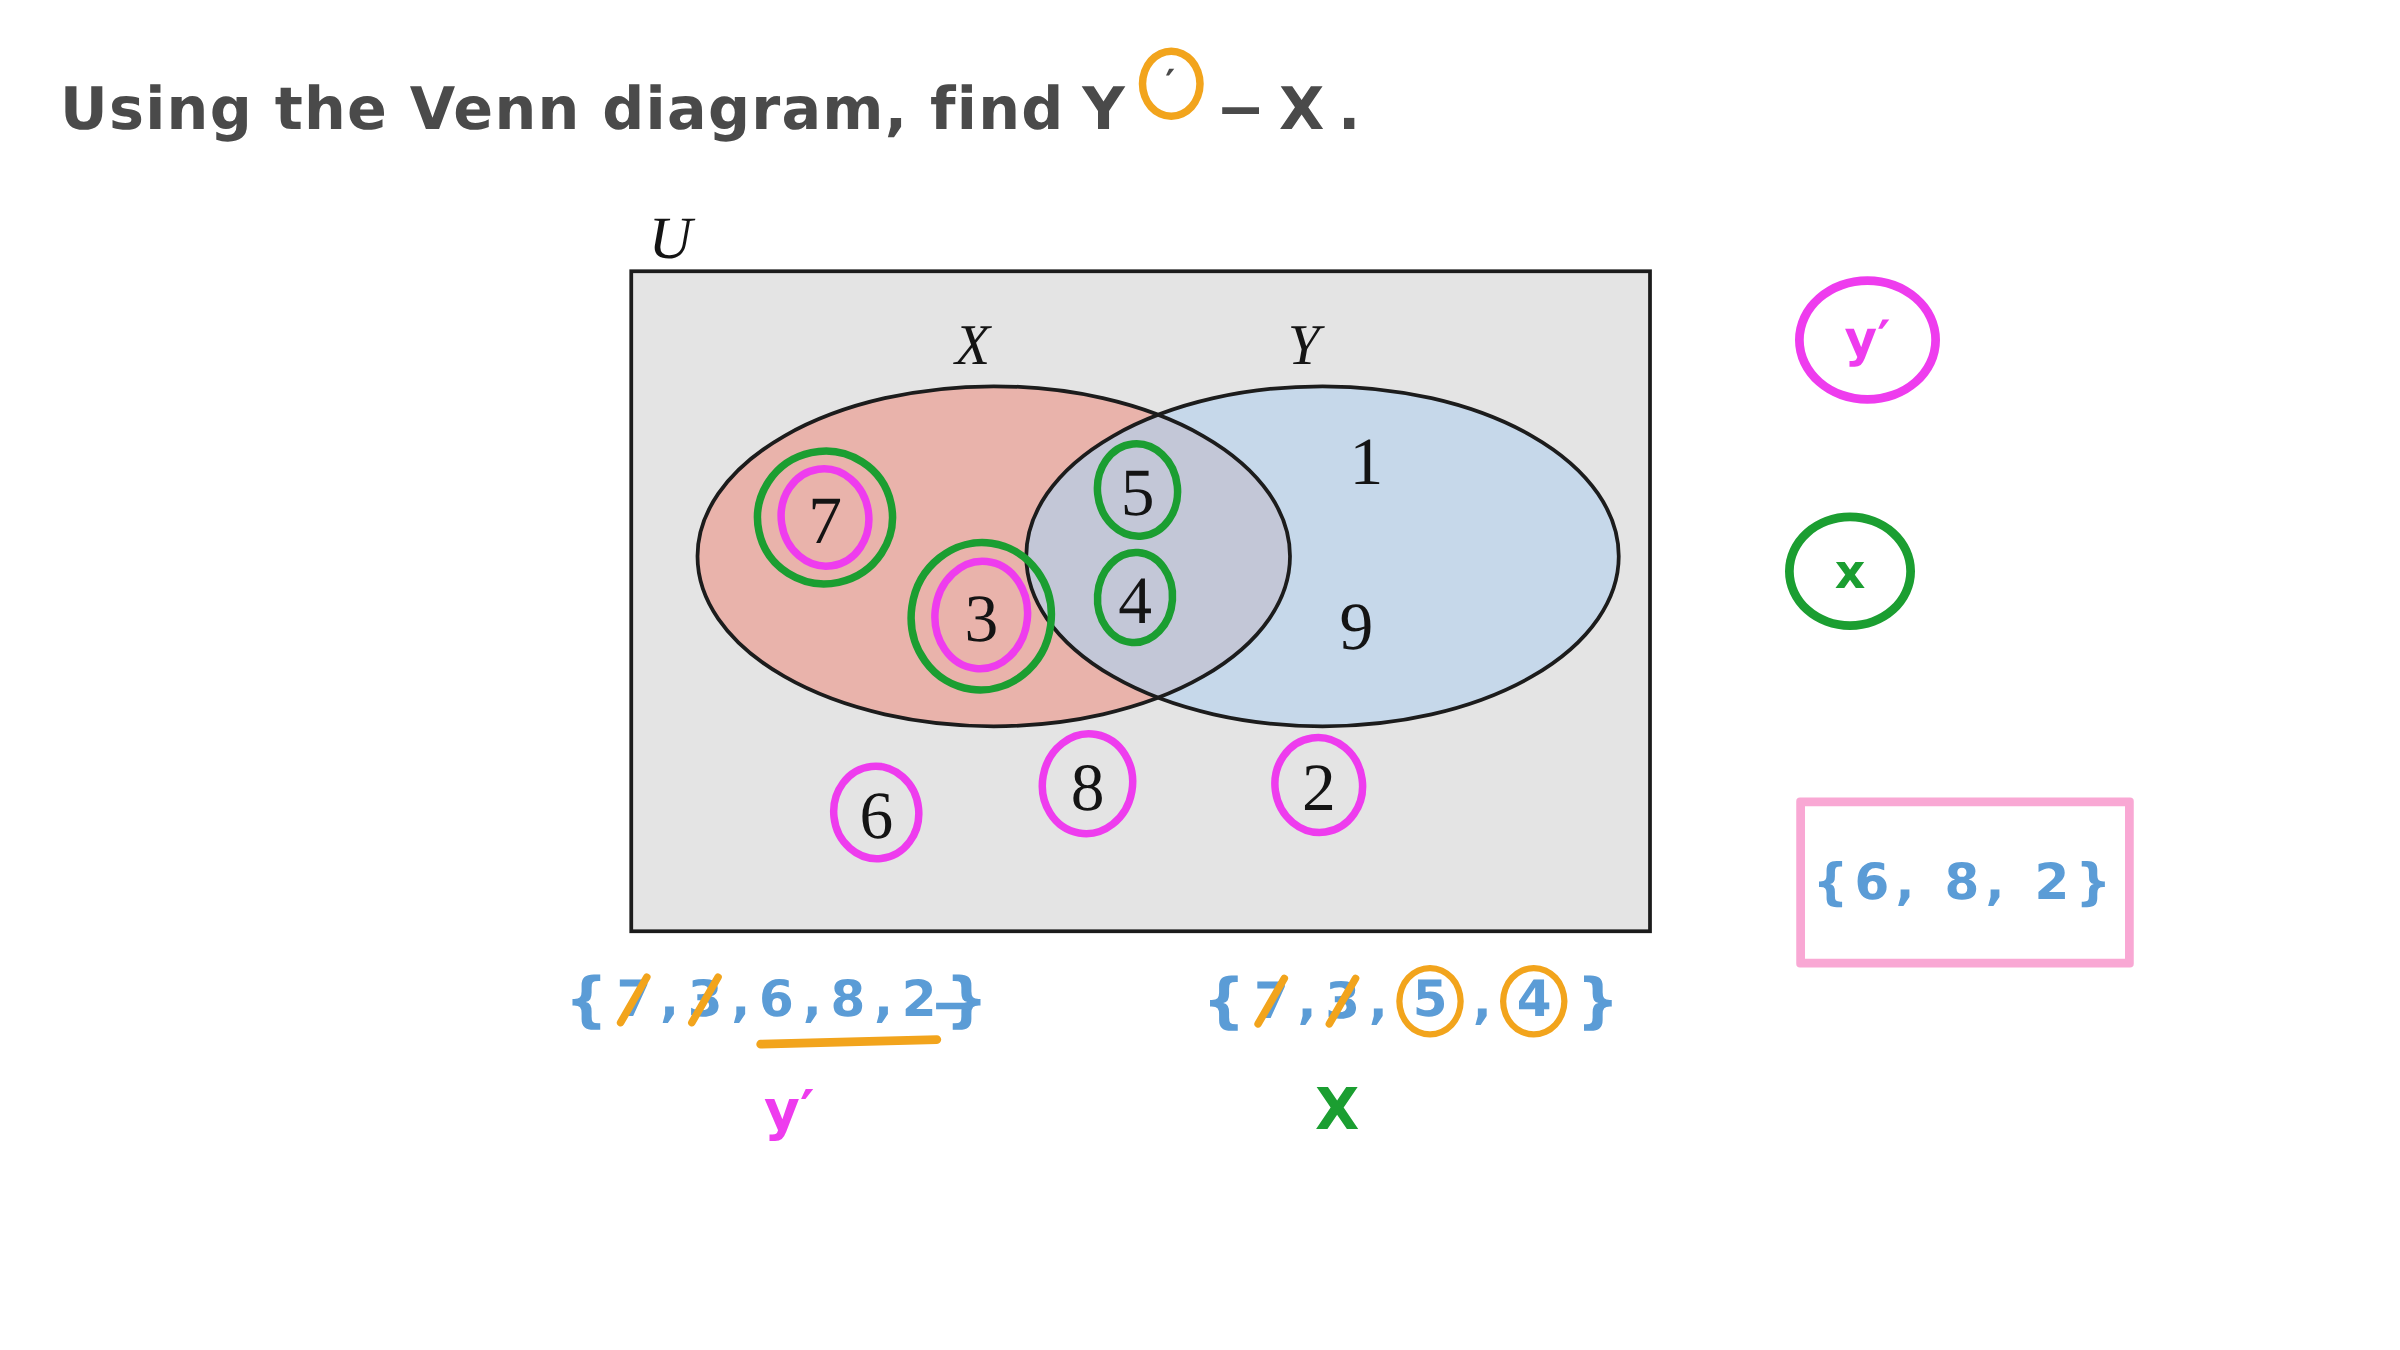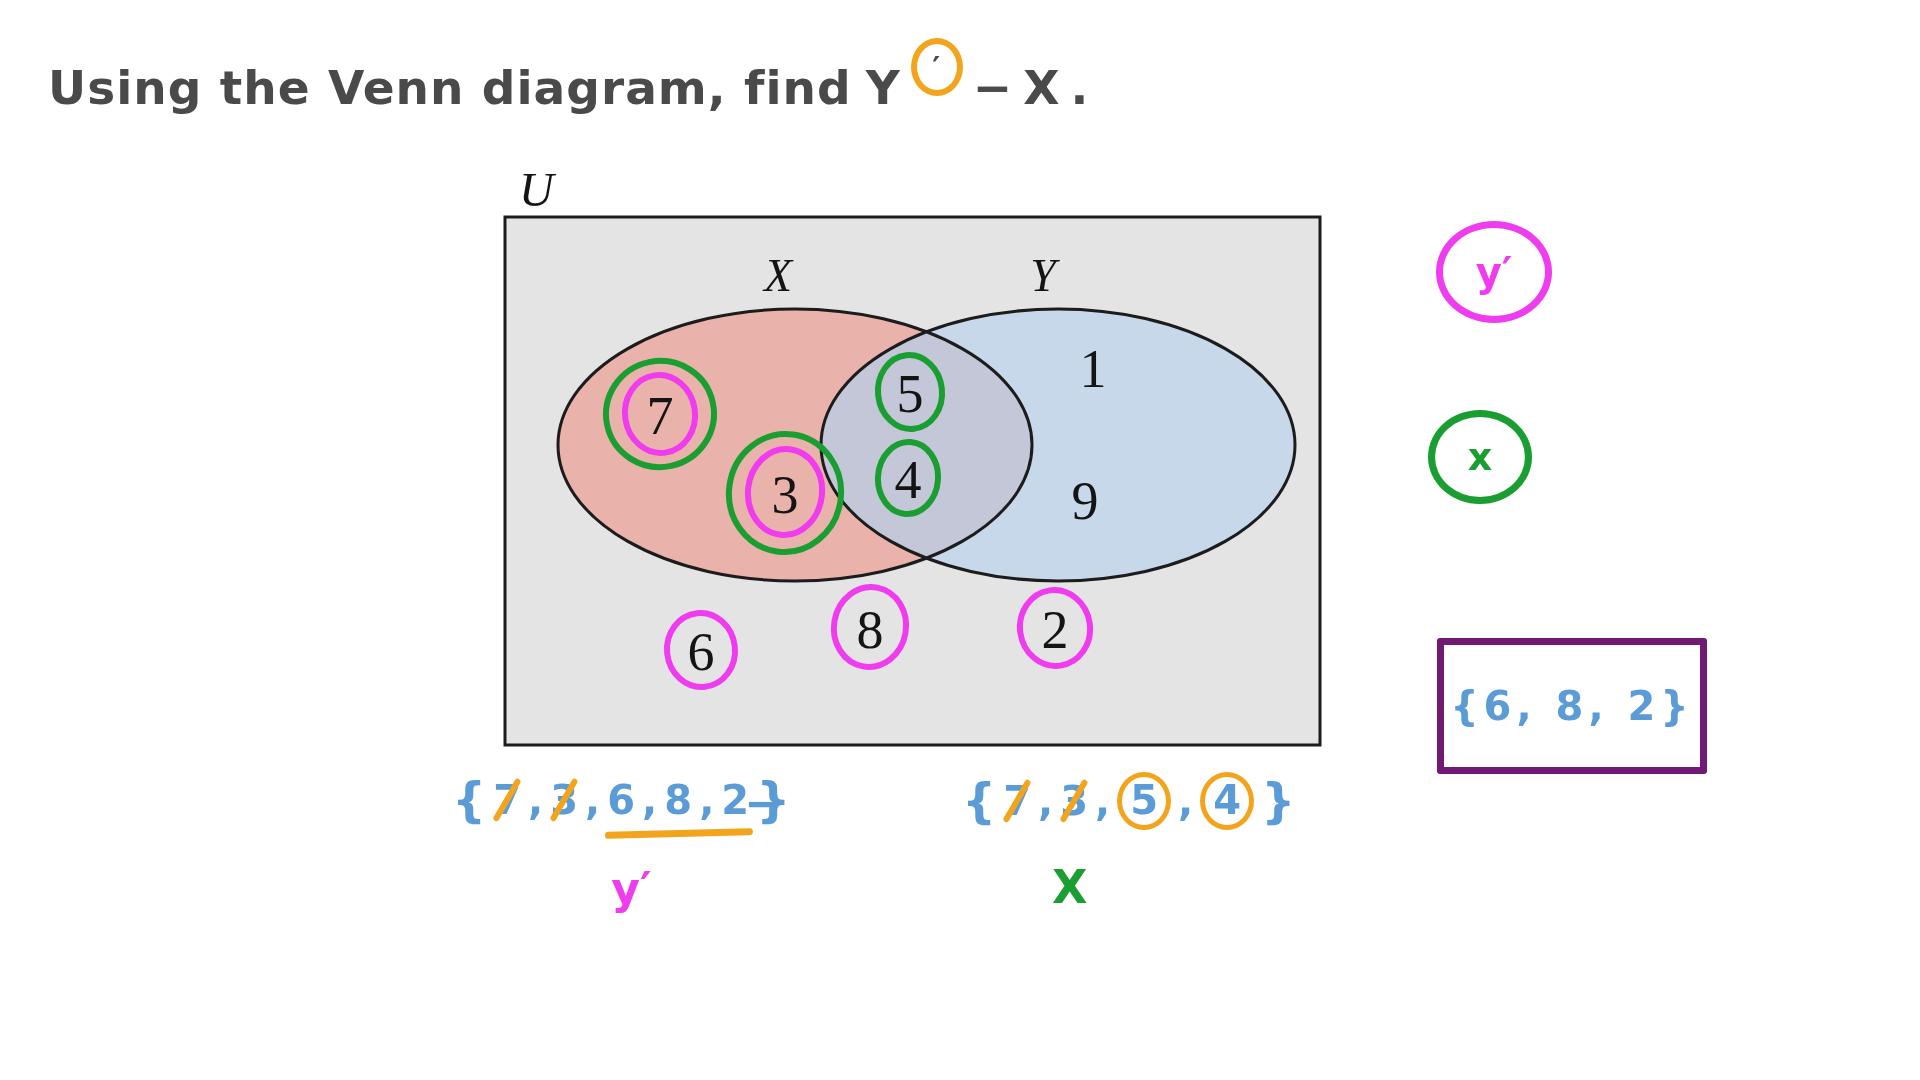--- a/index.html
+++ b/index.html
@@ -19,21 +19,21 @@
   .serif-lbl{font-family:"Liberation Serif","DejaVu Serif",serif;font-style:italic;fill:#141414;}
   .digit{font-family:"Liberation Serif","DejaVu Serif",serif;fill:#141414;text-anchor:middle;}
 
   
   .badge{position:absolute;z-index:2;display:flex;align-items:center;justify-content:center;border-radius:50%;}
   .badge-yprime{left:1436px;top:221px;width:102px;height:88px;border:7px solid #ee3cee;
     color:#ee3cee;font-size:40px;font-weight:bold;}
   .badge-x{left:1428px;top:410px;width:90px;height:80px;border:7px solid #1b9e31;
     color:#1b9e31;font-size:38px;font-weight:bold;}
   .answer-box{position:absolute;z-index:2;left:1437px;top:638px;width:256px;height:122px;
-    border:7px solid #701a75;border-radius:3px;display:flex;align-items:center;justify-content:center;
+    border:7px solid #f9a8d4;border-radius:3px;display:flex;align-items:center;justify-content:center;
     color:#5b9cd6;font-size:40px;font-weight:bold;letter-spacing:5px;}
 
   
   .wset{position:absolute;z-index:2;display:flex;align-items:center;gap:7px;
     font-size:40px;font-weight:bold;color:#5b9cd6;}
   .wset .brace{font-size:48px;}
   .crossed{position:relative;}
   .crossed::after{content:"";position:absolute;left:-10px;top:50%;width:calc(100% + 20px);height:6px;
     margin-top:-3px;background:#f2a41c;border-radius:3px;transform:rotate(-60deg);}
   .ugroup{position:relative;display:flex;align-items:center;gap:7px;}

